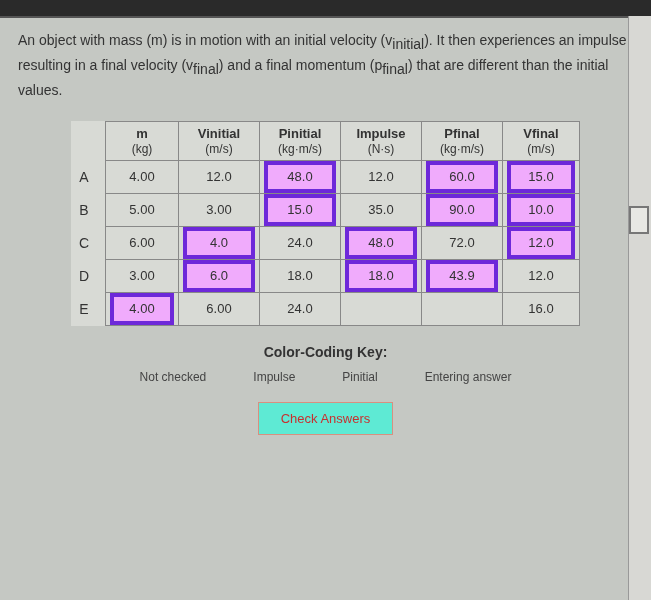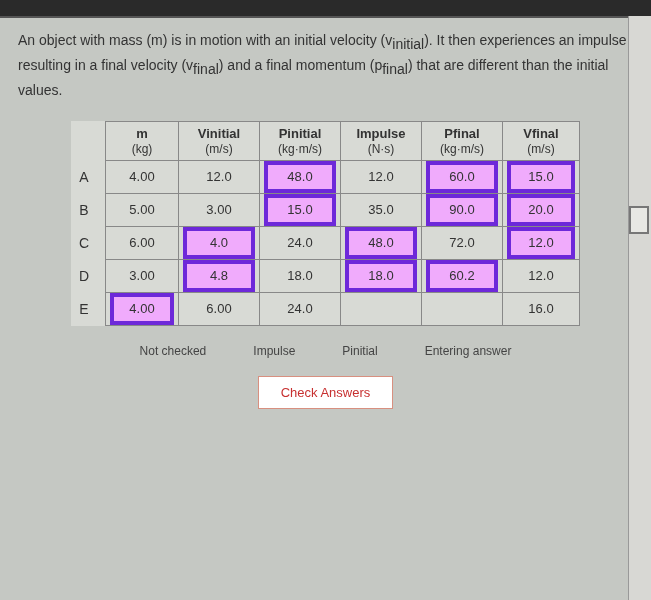--- a/index.html
+++ b/index.html
@@ -18,21 +18,21 @@
 td{padding:0;height:32px}
 .row-label{width:26px;font-size:14px;color:#333;background:transparent;border:none;text-align:center;padding-right:8px}
 .cell{display:flex;align-items:center;justify-content:center;height:100%;min-width:72px;box-sizing:border-box}
 td.col-m .cell{min-width:64px}
 td.col-v .cell,td.col-vf .cell{min-width:68px}
 .correct{background:#f0abfc;border:4px solid #6d28d9;margin:4px}
 .noborder{border-left:none}
 .key-section{text-align:center;margin-top:18px}
 .key-title{font-weight:bold;color:#333;font-size:14px;margin-bottom:10px}
 .key-items{display:flex;justify-content:center;gap:47px;font-size:12px;color:#444;align-items:center}
-.check-btn{display:block;margin:18px auto 0;padding:8px 22px;background:#ffffff;border:1px solid #d89080;color:#c73030;font-size:13px;cursor:pointer}
+.check-btn{display:block;margin:18px auto 0;padding:8px 22px;background:#5eead4;border:1px solid #d89080;color:#c73030;font-size:13px;cursor:pointer}
 .side-panel{position:absolute;right:0;top:16px;width:22px;height:584px;background:#d8d8d4;border-left:1px solid #999}
 .side-box{position:absolute;right:2px;top:190px;width:16px;height:24px;border:2px solid #777;background:#e8e8e4}
 </style>
 </head>
 <body>
 
 <div class="top-bar"></div>
 <div class="side-panel">
   <div class="side-box"></div>
 </div>
@@ -90,21 +90,21 @@
             <td class="col-pi">
               <div class="cell correct">15.0</div>
             </td>
             <td class="col-imp">
               <div class="cell">35.0</div>
             </td>
             <td class="col-pf">
               <div class="cell correct">90.0</div>
             </td>
             <td class="col-vf">
-              <div class="cell correct">20.0</div>
+              <div class="cell correct">10.0</div>
             </td>
           </tr>
           <tr>
             <td class="row-label" style="border: none; background: transparent;">C</td>
             <td class="col-m">
               <div class="cell">6.00</div>
             </td>
             <td class="col-vi">
               <div class="cell correct">4.0</div>
             </td>
@@ -120,30 +120,30 @@
             <td class="col-vf">
               <div class="cell correct">12.0</div>
             </td>
           </tr>
           <tr>
             <td class="row-label" style="border: none; background: transparent;">D</td>
             <td class="col-m">
               <div class="cell">3.00</div>
             </td>
             <td class="col-vi">
-              <div class="cell correct">4.8</div>
+              <div class="cell correct">6.0</div>
             </td>
             <td class="col-pi">
               <div class="cell">18.0</div>
             </td>
             <td class="col-imp">
               <div class="cell correct">18.0</div>
             </td>
             <td class="col-pf">
-              <div class="cell correct">60.2</div>
+              <div class="cell correct">43.9</div>
             </td>
             <td class="col-vf">
               <div class="cell">12.0</div>
             </td>
           </tr>
           <tr>
             <td class="row-label" style="border: none; background: transparent;">E</td>
             <td class="col-m">
               <div class="cell correct">4.00</div>
             </td>
@@ -161,20 +161,21 @@
             </td>
             <td class="col-vf">
               <div class="cell">16.0</div>
             </td>
           </tr>
         </tbody>
 </table>
 </div>
 
 <div class="key-section">
+<div class="key-title">Color-Coding Key:</div>
 <div class="key-items">
   <span><span>Not checked</span></span>
   <span><span>Impulse</span></span>
   <span><span>Pinitial</span></span>
   <span><span>Entering answer</span></span>
 </div>
 </div>
 
 <button class="check-btn">Check Answers</button>
 

